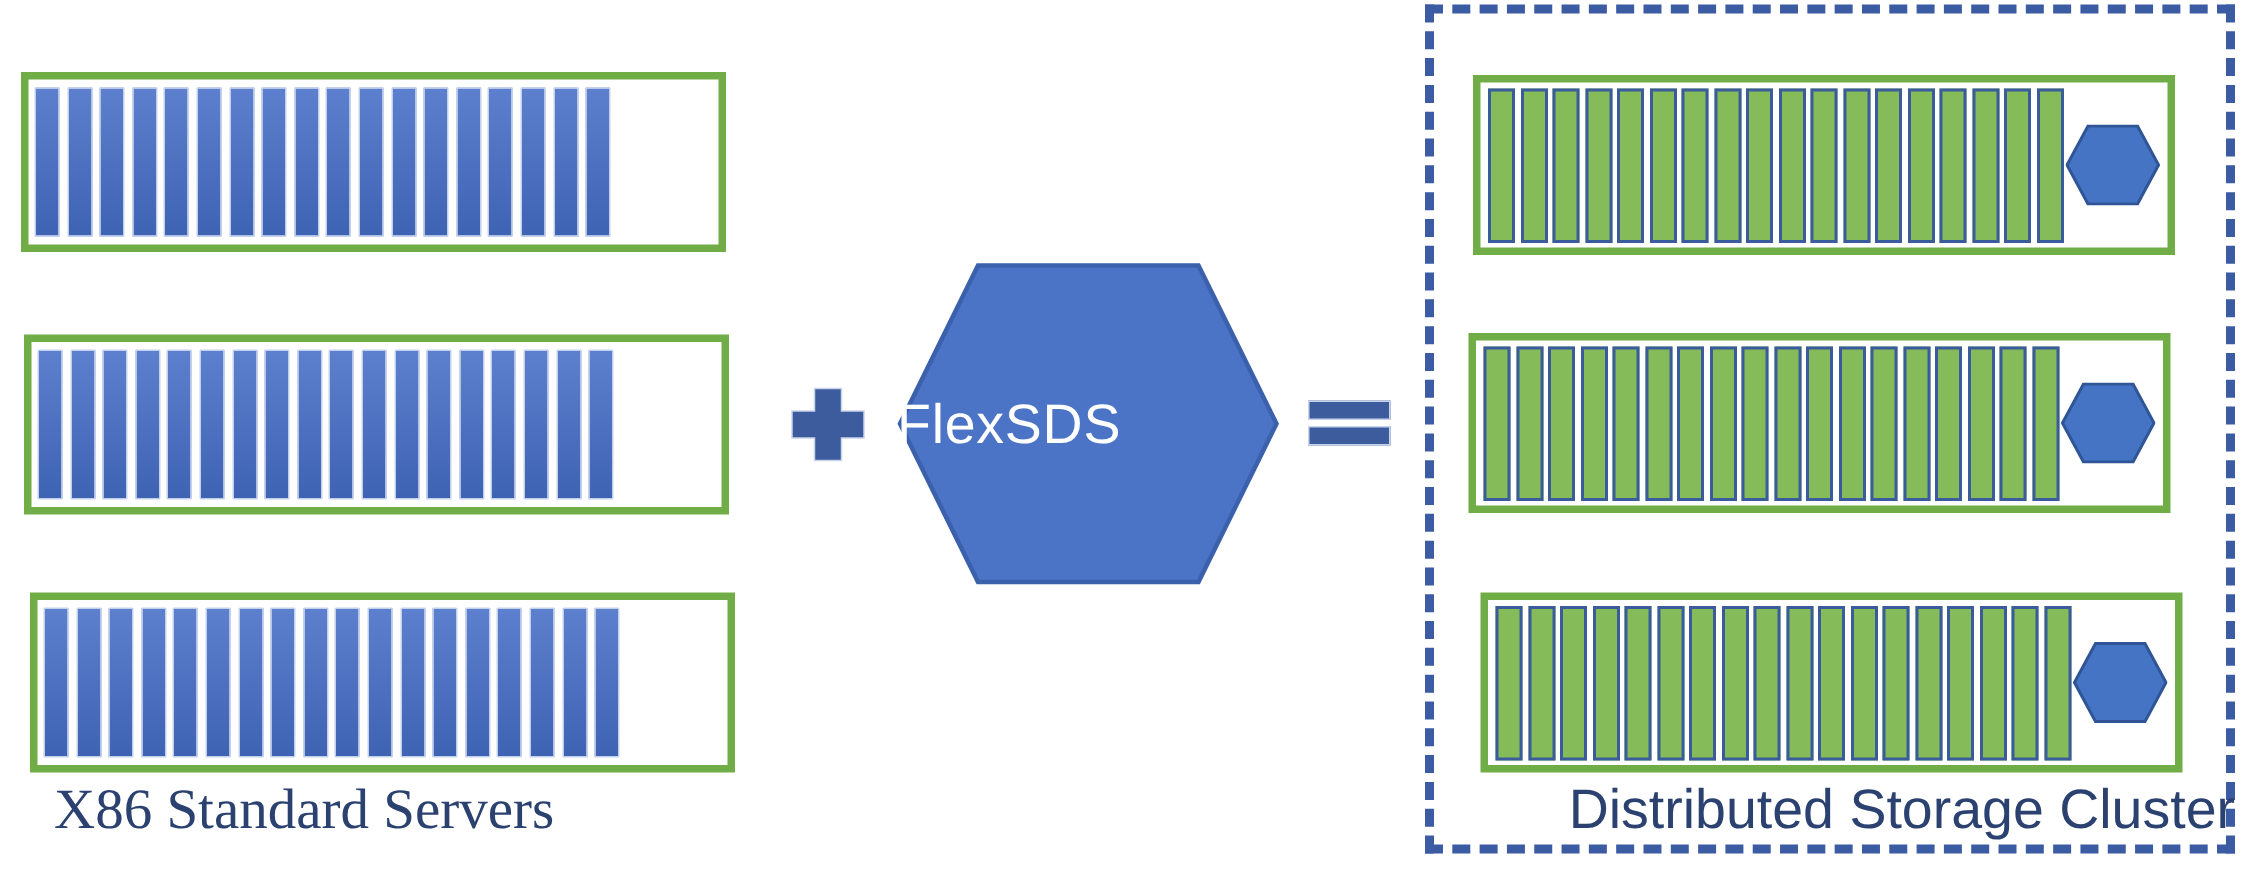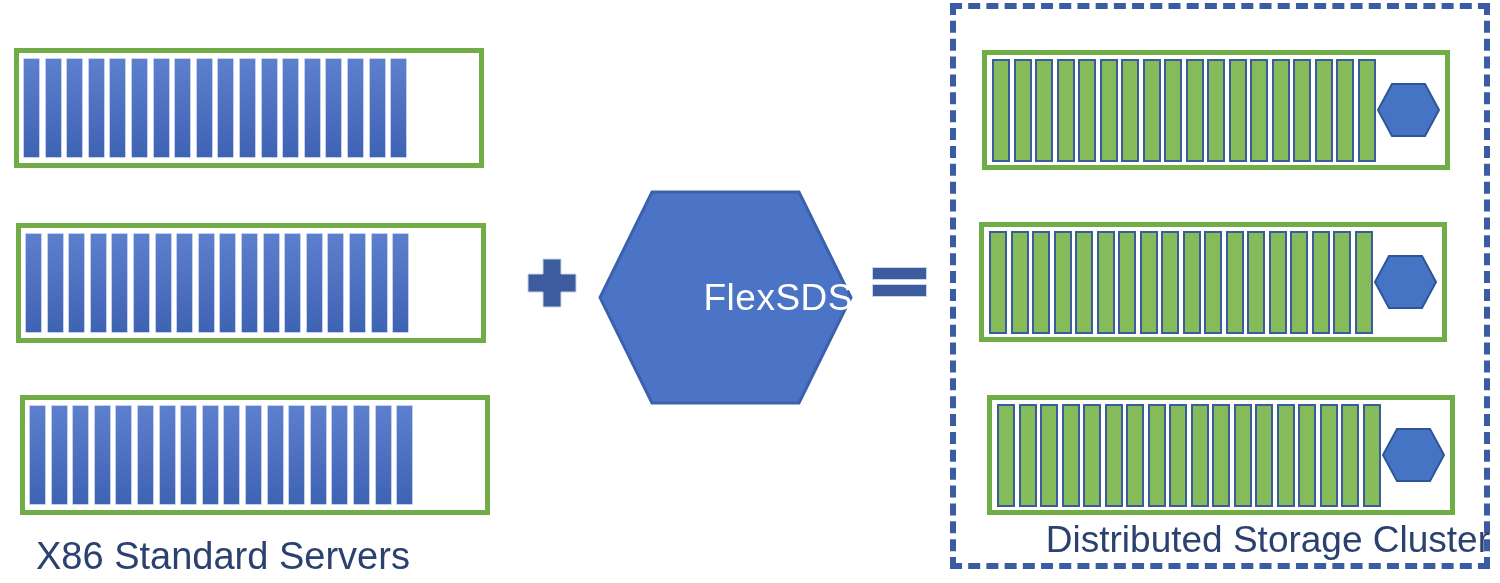--- a/index.html
+++ b/index.html
@@ -27,36 +27,36 @@
     width:17px; height:100px; flex:0 0 auto;
     border:1px solid var(--server_bar_edge);
     background:linear-gradient(180deg, var(--server_bar_top) 0%, var(--server_bar_bottom) 100%);
     border-radius:1px;
   }
 
   .diagram-label {
     position:absolute; color:var(--label_text);
     font-size:38px; line-height:44px; white-space:nowrap;
   }
-  .left-label { left:36px; top:534px; }
+  .left-label { left:36px; top:518px;font-family:Liberation Serif, serif; }
   .right-label { left:950px; top:518px; width:540px; text-align:right; font-size:37px; }
 
   
   .plus-wrap { position:absolute; left:527px; top:258px; width:50px; height:50px; }
   .equals-wrap {
     position:absolute; left:872px; top:267px; width:55px; height:30px;
     display:flex; flex-direction:column; justify-content:space-between;
   }
   .eq-bar {
     width:55px; height:13px; background:var(--operator);
     border:1px solid #c9d4ea;
   }
   .hexagon-wrap {
-    position:absolute; left:598px; top:190px; width:255px; height:215px;
-    display:flex; align-items:center; justify-content:flex-end;
+    position:absolute; left:598px; top:175px; width:255px; height:215px;
+    display:flex; align-items:center; justify-content:flex-start;
   }
   .hexagon-wrap svg { position:absolute; left:0; top:0; }
   .hexagon-label {
     position:relative; color:#ffffff; font-size:37px; letter-spacing:0.5px;
   }
 
   
   .cluster-container {
     position:absolute; left:950px; top:3px; width:540px; height:566px;
     border:6px dashed var(--dashed_border); background:transparent;

